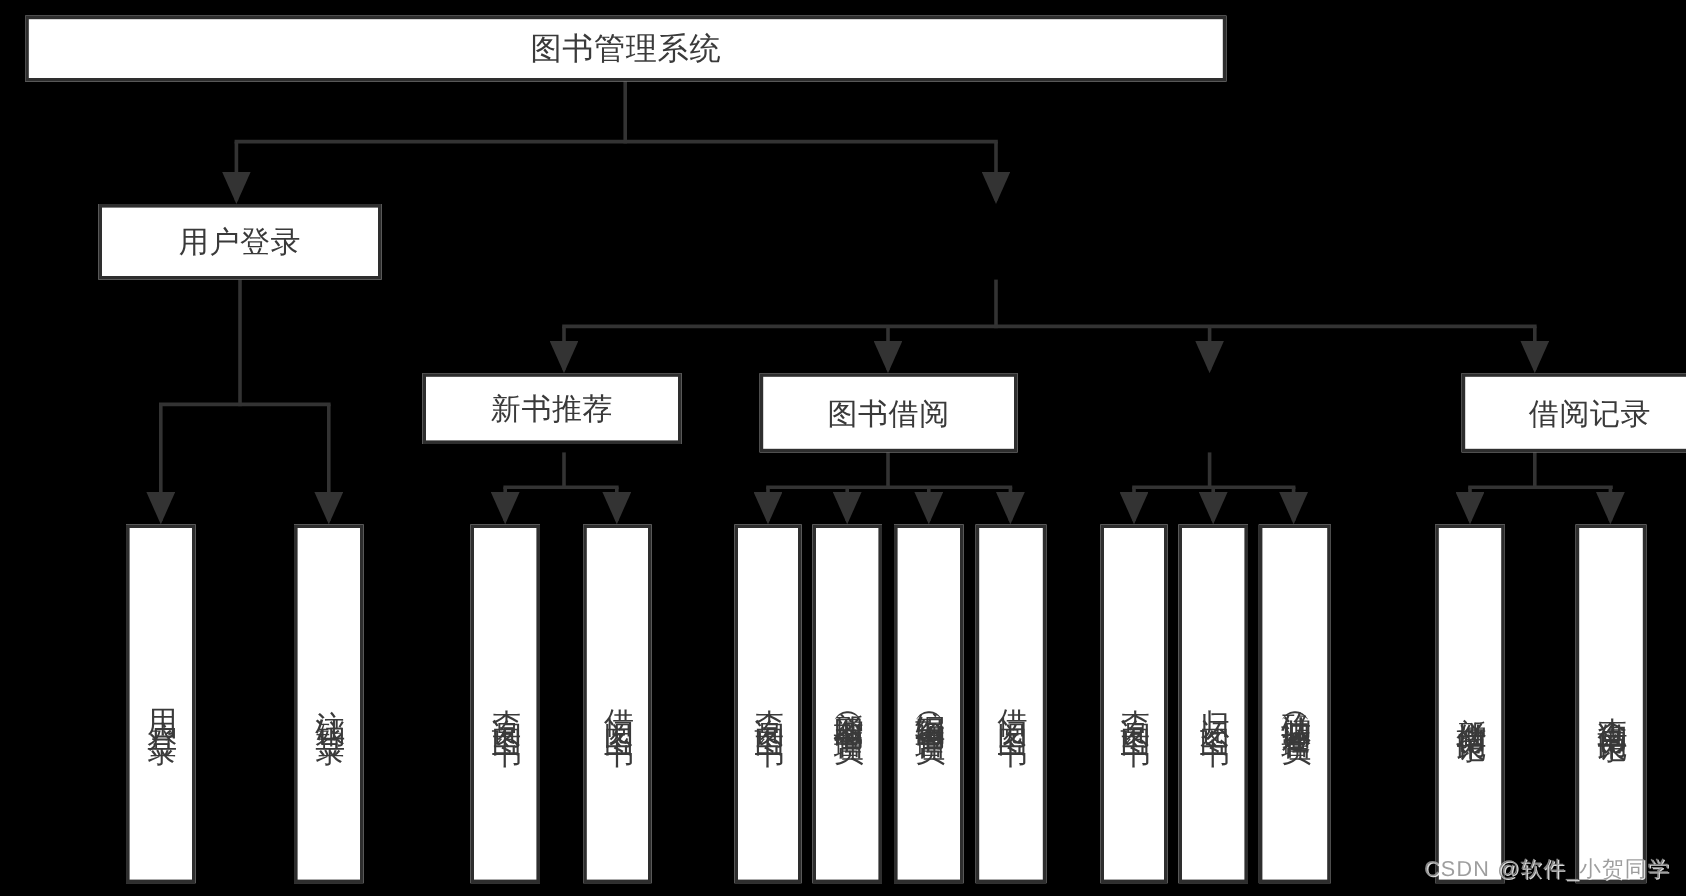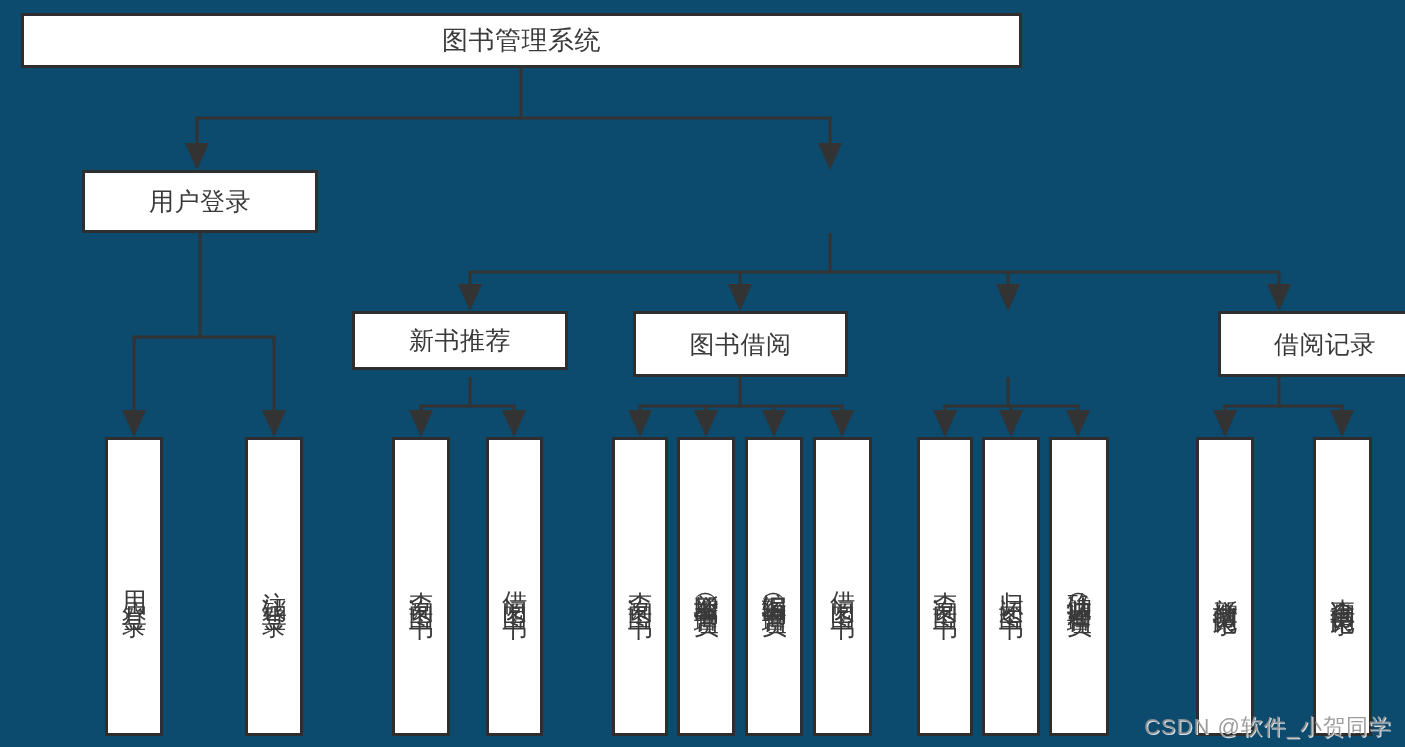--- a/index.html
+++ b/index.html
@@ -5,21 +5,21 @@
   html, body {
     margin: 0;
     padding: 0;
     background: #ffffff;
     font-family: "Liberation Sans", sans-serif;
   }
   .canvas {
     position: relative;
     width: 1405px;
     height: 747px;
-    background: #0c4a6e;
+    background: #000000;
     overflow: hidden;
   }
   .connectors {
     position: absolute;
     left: 0;
     top: 0;
     z-index: 1;
   }
   .box {
     position: absolute;
@@ -45,21 +45,21 @@
     line-height: 1.1;
     color: #3a3a3a;
     letter-spacing: 8px;
     white-space: nowrap;
   }
   .vtext.tight { letter-spacing: 3px; }
   .watermark {
     position: absolute;
     top: 712px;
     right: 13px;
-    font-size: 22px;
+    font-size: 18px;
     color: rgba(148,148,148,0.9);
     text-shadow: 1px 1px 0 rgba(255,255,255,0.85);
     z-index: 3;
     white-space: nowrap;
     letter-spacing: 1px;
   }
 </style>
 </head>
 <body>
 

